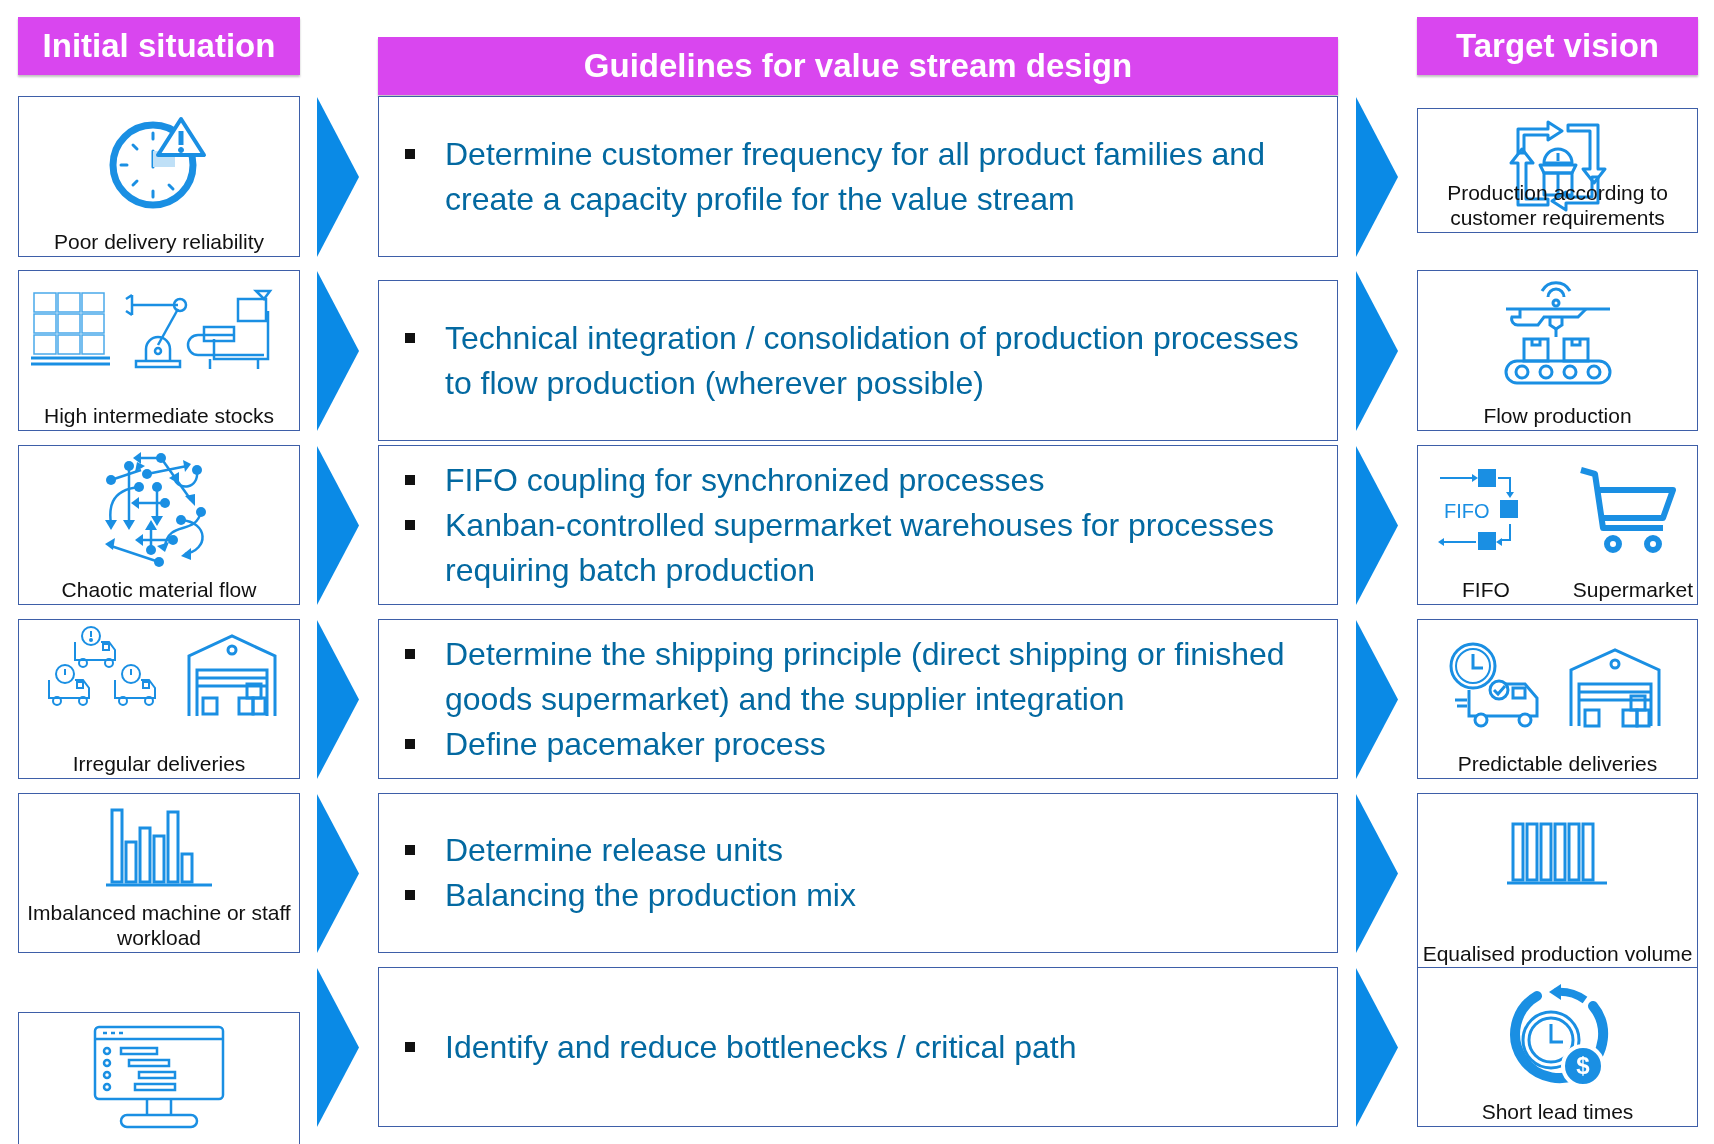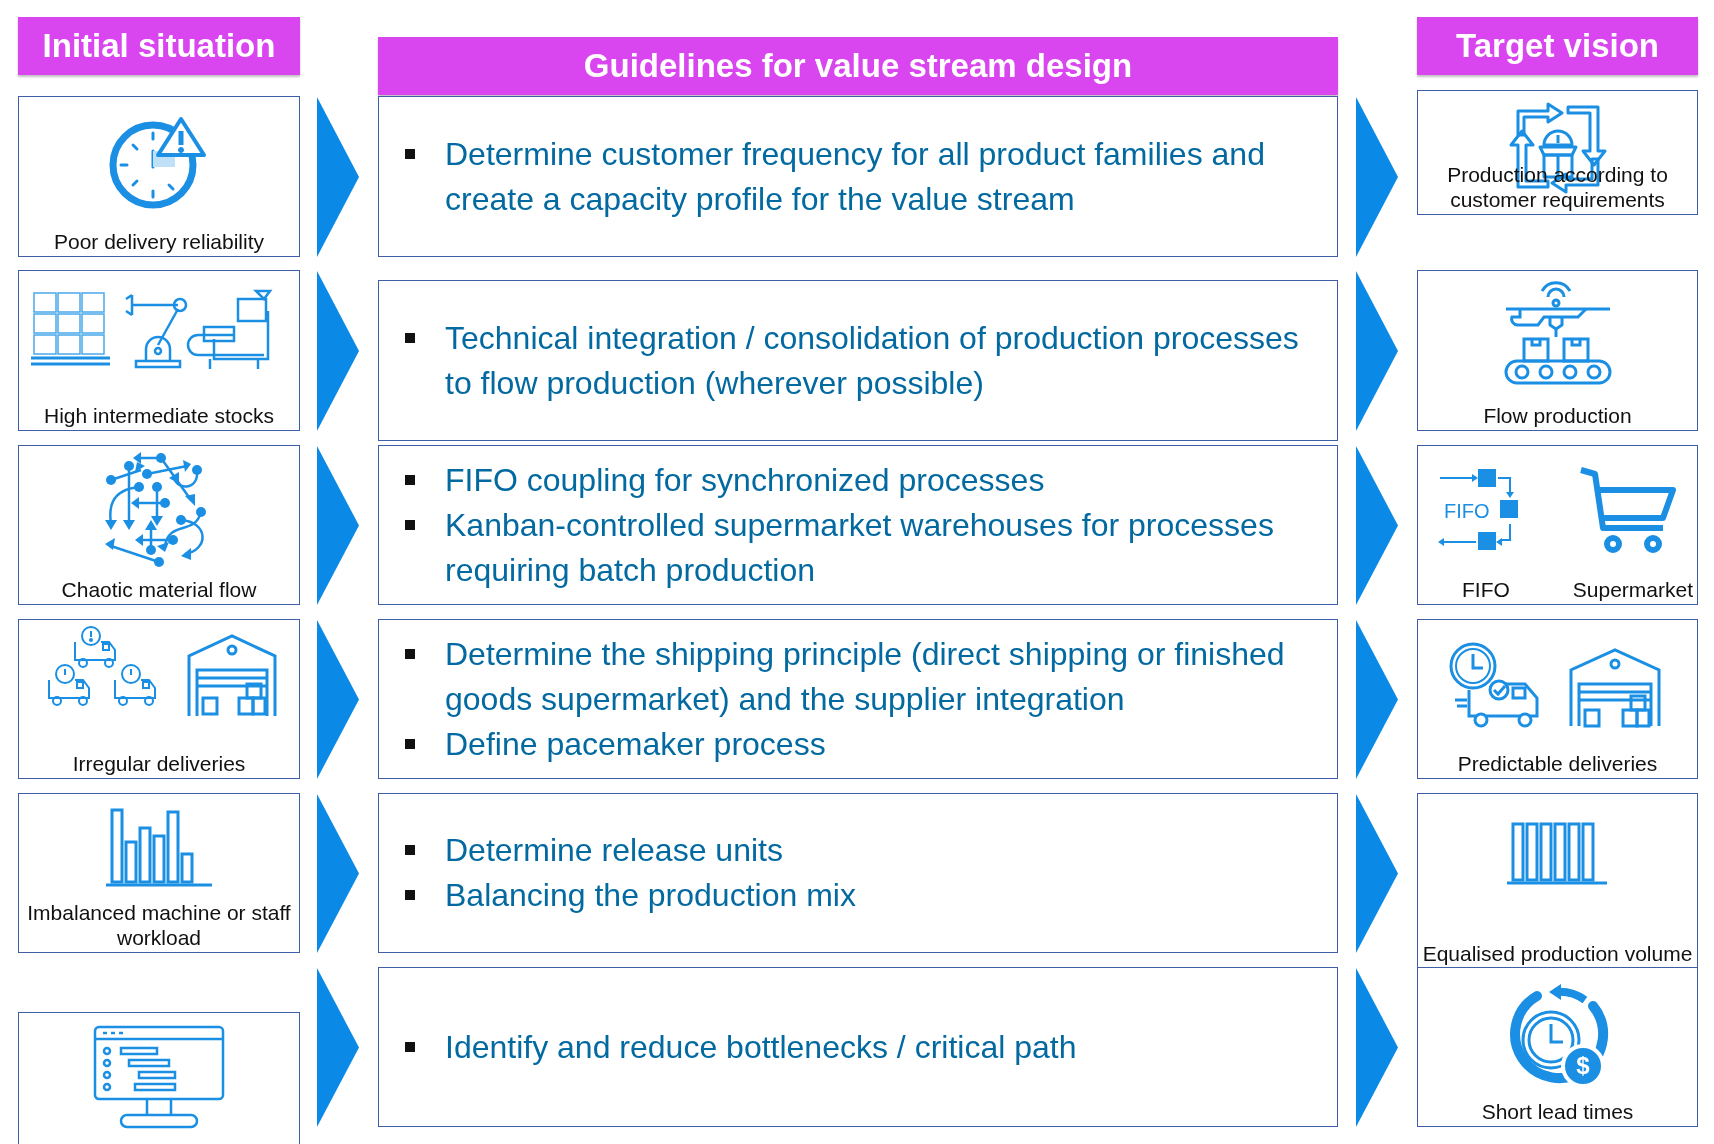--- a/index.html
+++ b/index.html
@@ -51,21 +51,21 @@
   <div class="bullets">
     <div class="bl">
         <span class="sq"></span>
         <span>Determine customer frequency for all product families and create a capacity profile for the value stream</span>
       </div>
   </div>
 </div>
 <svg class="arrow" style="left:1356px;top:97px;height:160px;" viewBox="0 0 42 160" preserveAspectRatio="none">
     <path d="M0 0 L42 80 L0 160 Z" fill="#0a8ae6"></path>
   </svg>
-<div class="box rbox" style="top:90px;height:125px;">
+<div class="box rbox" style="top:108px;height:125px;">
   <div class="icon" style="top:8px;">
     <svg width="100" height="96" viewBox="0 0 100 96" fill="none" stroke="#1a8fe3" stroke-width="3" stroke-linejoin="round">
       <path d="M10 36 V12 H40 V5 L54 14 L40 23 V18 H16 V36 Z"></path>
       <path d="M60 8 H90 V52 H97 L86 66 L75 52 H82 V14 H60 Z"></path>
       <path d="M90 60 V86 H58 V93 L44 84 L58 75 V80 H84 V60 Z"></path>
       <path d="M40 88 H10 V46 H3 L14 32 L25 46 H18 V82 H40 Z"></path>
       <path d="M36 46 A14 14 0 0 1 64 46 Z"></path>
       <path d="M32 48 H68 L64 56 H36 Z"></path>
         <rect x="36" y="56" width="28" height="22"></rect>
       <line x1="50" y1="56" x2="50" y2="78"></line>

